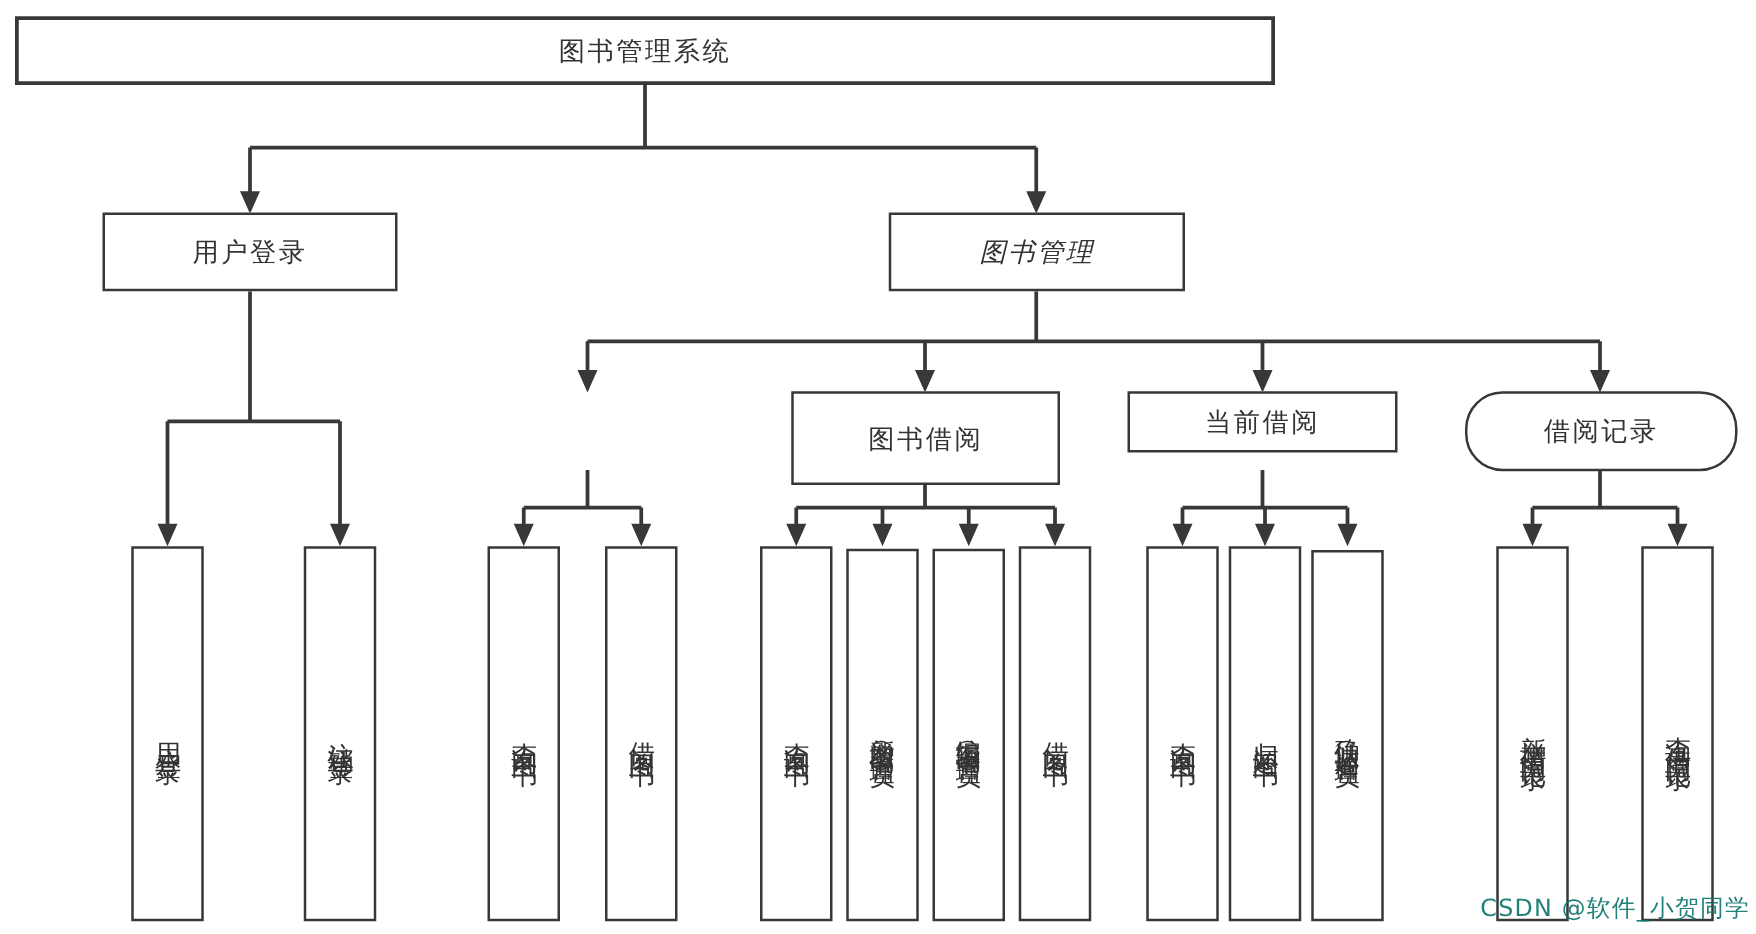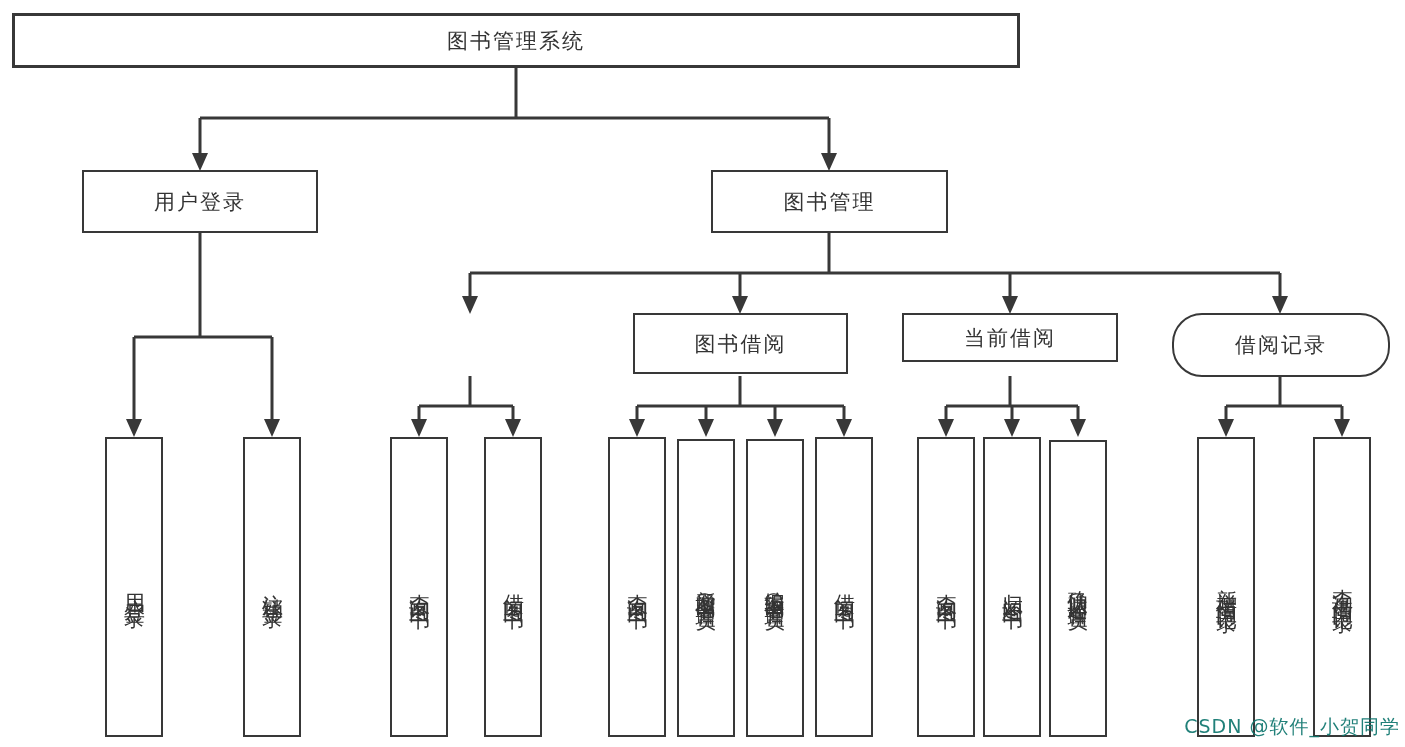--- a/index.html
+++ b/index.html
@@ -92,25 +92,25 @@
              M1334 419 L1350 419 L1342 437 Z"></path>
   </svg>
 
   <div class="node root" style="left:12px; top:13px; width:1008px; height:55px;">
     <span class="lbl">图书管理系统</span>
   </div>
 
   <div class="node" style="left:82px; top:170px; width:236px; height:63px;">
     <span class="lbl">用户登录</span>
   </div>
-  <div class="node" style="left:711px; top:170px; width:237px; height:63px;">
+  <div class="node" style="left:711px; top:170px; width:237px; height:63px;font-style:italic;">
     <span class="lbl">图书管理</span>
   </div>
 
-  <div class="node" style="left:633px; top:313px; width:215px; height:61px;">
+  <div class="node" style="left:633px; top:313px; width:215px; height:75px;">
     <span class="lbl">图书借阅</span>
   </div>
   <div class="node" style="left:902px; top:313px; width:216px; height:49px;">
     <span class="lbl">当前借阅</span>
   </div>
   <div class="node" style="left:1172px; top:313px; width:218px; height:64px;border-radius:30px;">
     <span class="lbl">借阅记录</span>
   </div>
 
   <div class="node leaf" style="left:105px; top:437px; width:58px; height:300px;">

